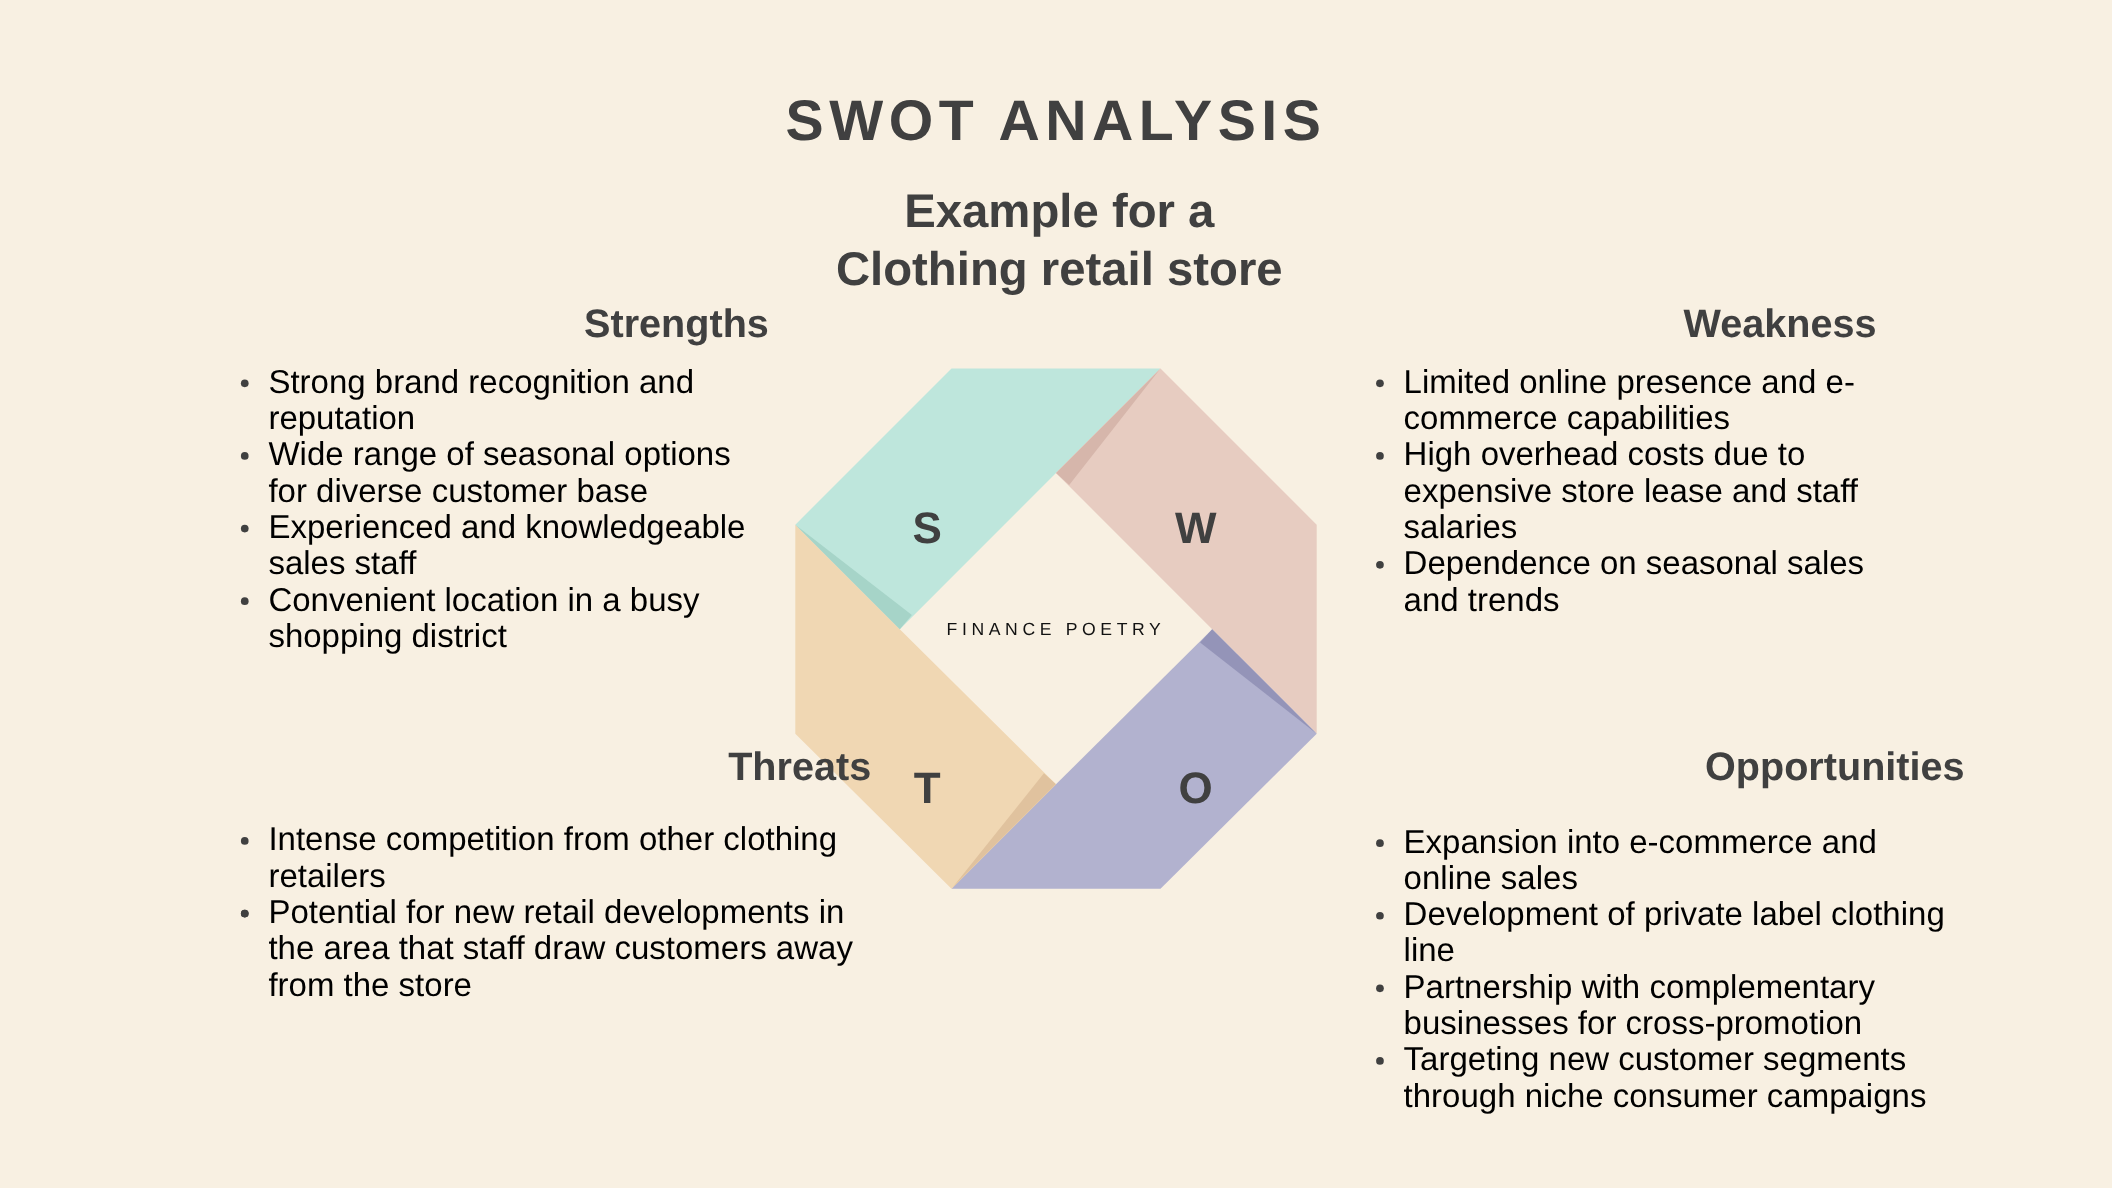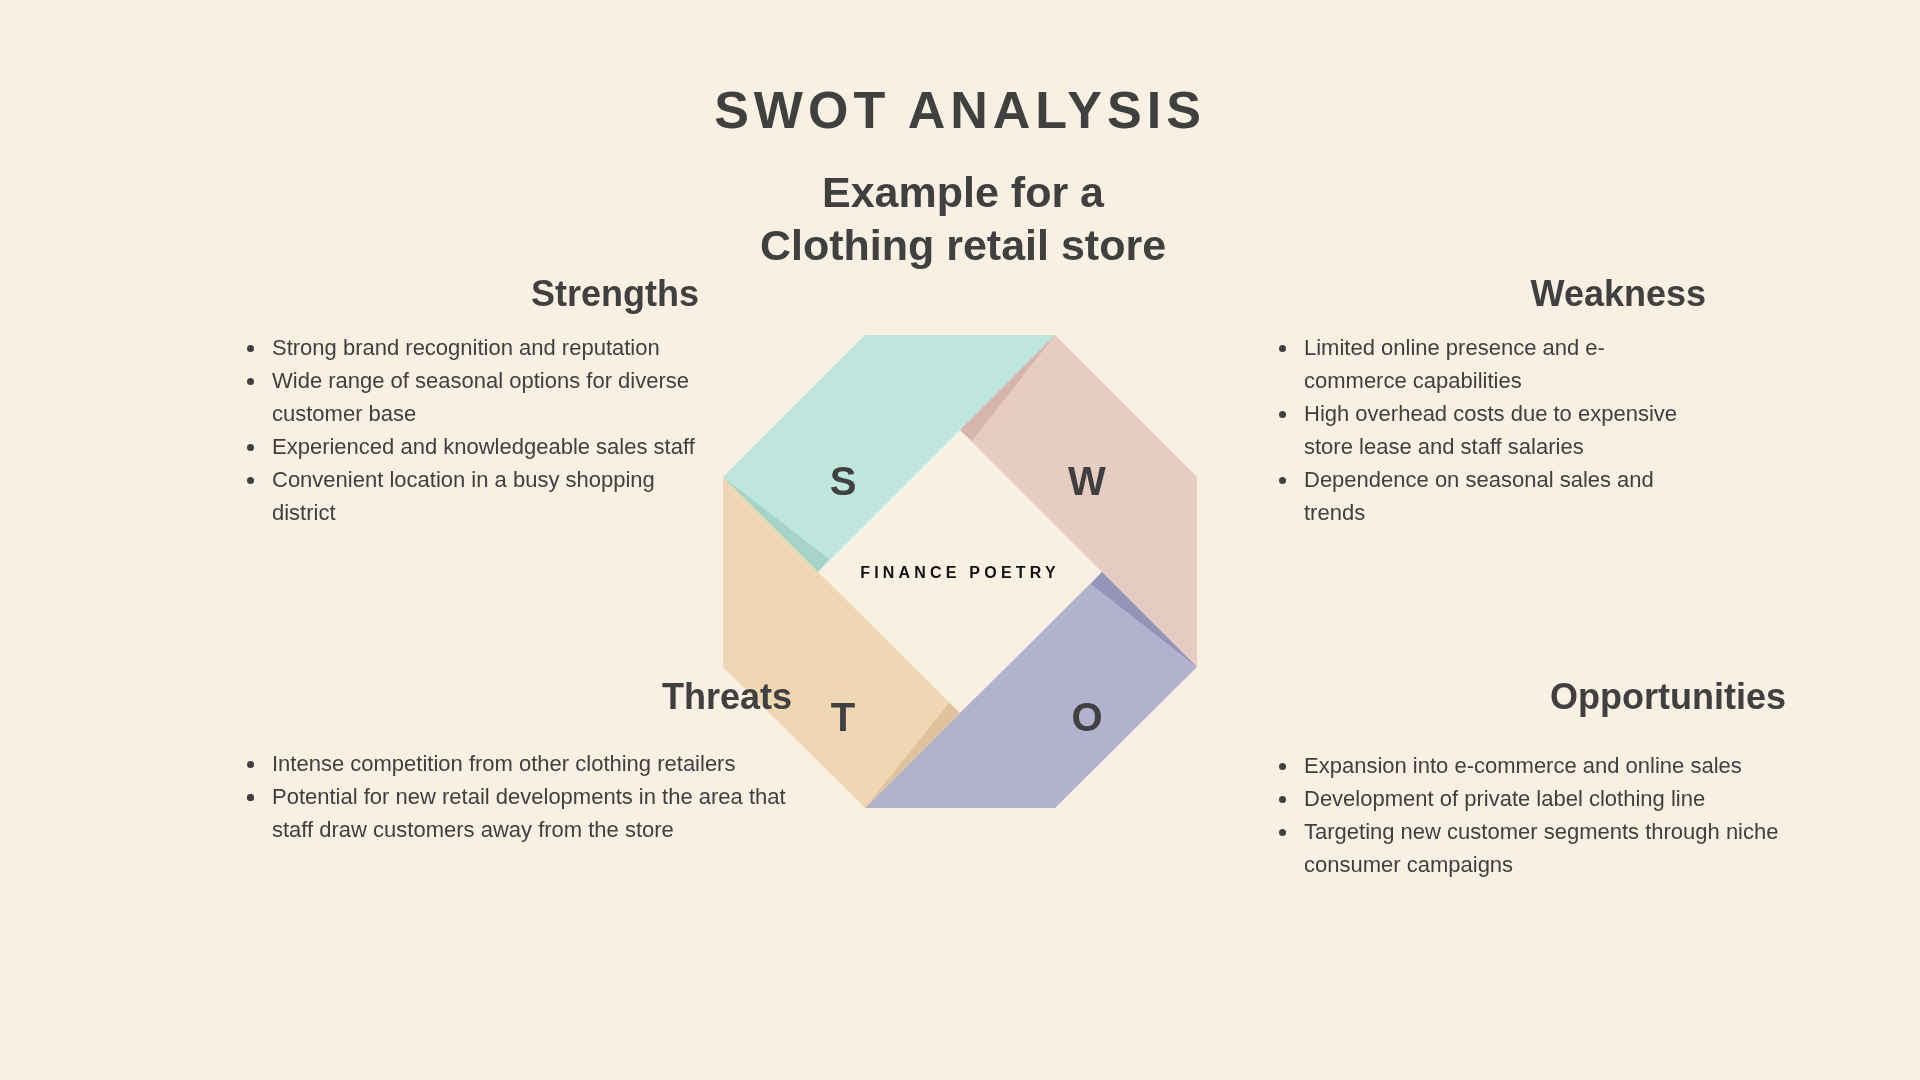--- a/index.html
+++ b/index.html
@@ -19,21 +19,21 @@
   }
   .subtitle span { display:block; }
   .section { position:absolute; }
   .section h2 {
     margin:0; font-size:36px; font-weight:700; line-height:40px; color:#404040;text-align:right;
   }
   .section ul {
     margin:0; padding:0 0 0 47px; list-style:none;
   }
   .section li {
-    position:relative; font-size:22px; line-height:33px; color:#404040;margin-left:28px;
+    position:relative; font-size:30px; line-height:33px; color:#000000;
   }
   .section li .dot {
     position:absolute; left:-25px; top:14px; width:7px; height:7px;
     border-radius:50%; background:#404040;
   }
   #sec-strengths { left:197px; top:274px; }
   #sec-strengths ul { margin-top:17px; width:455px; }
   #sec-weakness { left:1229px; top:274px; }
   #sec-weakness ul { margin-top:17px; width:430px; }
   #sec-threats { left:197px; top:677px; }
@@ -41,21 +41,21 @@
   #sec-opportunities { left:1229px; top:677px; }
   #sec-opportunities ul { margin-top:32px; width:510px; }
 
   .diagram { position:absolute; left:0; top:0; width:1920px; height:1080px; pointer-events:none; }
   .quad-letter {
     position:absolute; width:60px; margin-left:-30px; text-align:center;
     font-size:40px; font-weight:700; line-height:40px; color:#404040;
   }
   .brand {
     position:absolute; left:860px; width:200px; top:562px; text-align:center;
-    font-size:16px; font-weight:700; letter-spacing:4.2px; color:#111111;
+    font-size:16px; font-weight:400; letter-spacing:4.2px; color:#111111;
     line-height:22px;
   }
 </style>
 </head>
 <body>
 
 <div class="title">SWOT ANALYSIS</div>
 <div class="subtitle">
   <span>Example for a</span>
   <span>Clothing retail store</span>
@@ -104,15 +104,16 @@
     <li><span class="dot"></span></li>
     <li><span class="dot"></span><span>Potential for new retail developments in the area that staff draw customers away from the store</span></li>
   </ul>
 </div>
 
 <div class="section" id="sec-opportunities">
   <h2>Opportunities</h2>
   <ul>
     <li><span class="dot"></span><span>Expansion into e-commerce and online sales</span></li>
     <li><span class="dot"></span><span>Development of private label clothing line</span></li>
+    <li><span class="dot"></span><span>Partnership with complementary businesses for cross-promotion</span></li>
     <li><span class="dot"></span><span>Targeting new customer segments through niche consumer campaigns</span></li>
   </ul>
 </div>
 
 </body></html>

